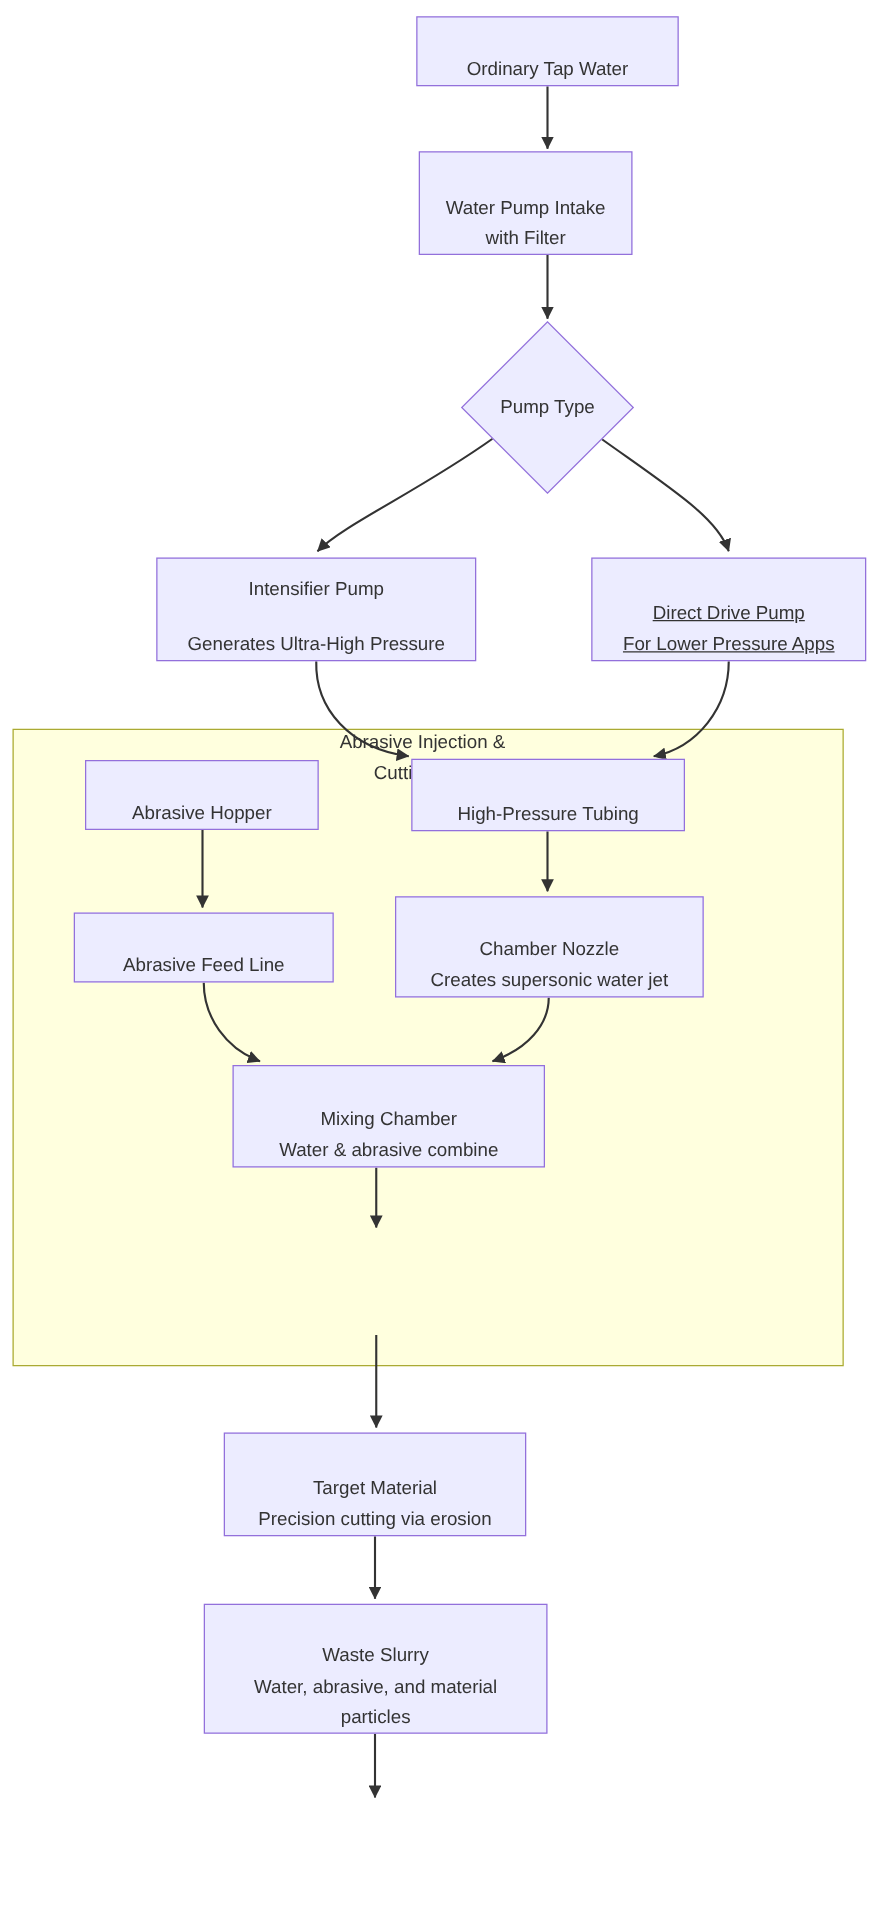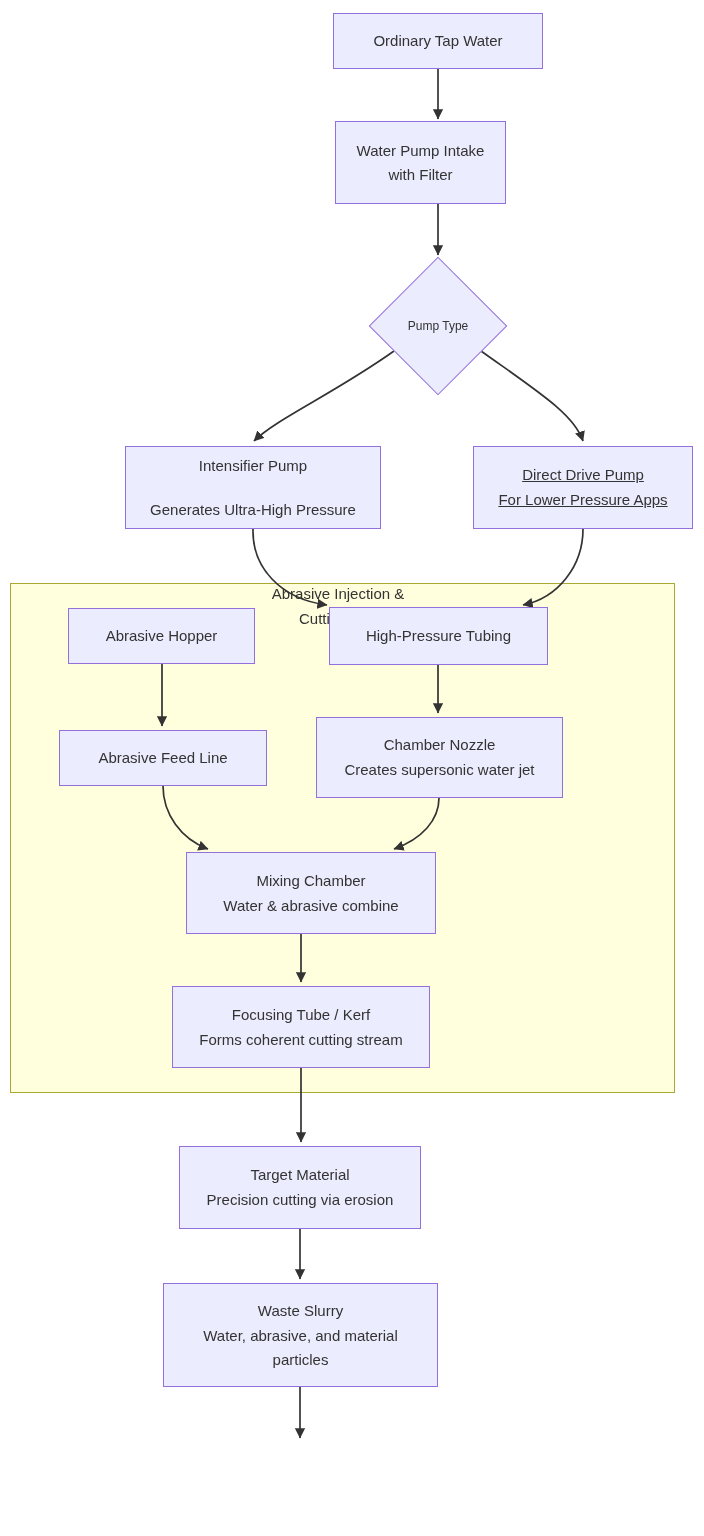--- a/index.html
+++ b/index.html
@@ -55,21 +55,21 @@
 
   
   .node {
     position: absolute;
     box-sizing: border-box;
     background: var(--node-fill, #ECECFF);
     border: 1px solid var(--node-border, #9370DB);
     display: flex;
     flex-direction: column;
     align-items: center;
-    justify-content: center;
+    justify-content: flex-end;
     text-align: center;
     z-index: 3;
   }
   .nt { font-size: 15px; line-height: 1.6; }
   .ns { font-size: 15px; line-height: 1.6; margin-top: 1px; }
   .w150 { max-width: 150px; }
   .w175 { max-width: 175px; }
   .w200 { max-width: 200px; }
 
   
@@ -84,21 +84,21 @@
     left: 0; top: 0; right: 0; bottom: 0;
     transform: rotate(45deg);
     background: var(--node-fill, #ECECFF);
     border: 1px solid var(--node-border, #9370DB);
     box-sizing: border-box;
   }
   .diamond-label {
     position: absolute;
     left: 50%; top: 50%;
     transform: translate(-50%, -50%);
-    font-size: 12px;
+    font-size: 15px;
     white-space: nowrap;
   }
 </style>
 </head>
 <body>
 
 <div id="canvas">
 
   <div class="subgraph"></div>
   <div class="sg-label-1">Abrasive Injection &amp;</div>
@@ -164,24 +164,20 @@
   <div class="node" style="left:316px; top:717px; width:247px; height:81px;">
     <div class="nt">Chamber Nozzle</div>
     <div class="ns">Creates supersonic water jet</div>
   </div>
 
   <div class="node" style="left:186px; top:852px; width:250px; height:82px;">
     <div class="nt">Mixing Chamber</div>
     <div class="ns">Water &amp; abrasive combine</div>
   </div>
 
-  <div class="node" style="left:172px; top:986px; width:258px; height:82px;">
-    <div class="nt">Focusing Tube / Kerf</div>
-    <div class="ns">Forms coherent cutting stream</div>
-  </div>
 
   <div class="node" style="left:179px; top:1146px; width:242px; height:83px;">
     <div class="nt">Target Material</div>
     <div class="ns">Precision cutting via erosion</div>
   </div>
 
   <div class="node" style="left:163px; top:1283px; width:275px; height:104px;">
     <div class="nt">Waste Slurry</div>
     <div class="ns w200">Water, abrasive, and material particles</div>
   </div>

